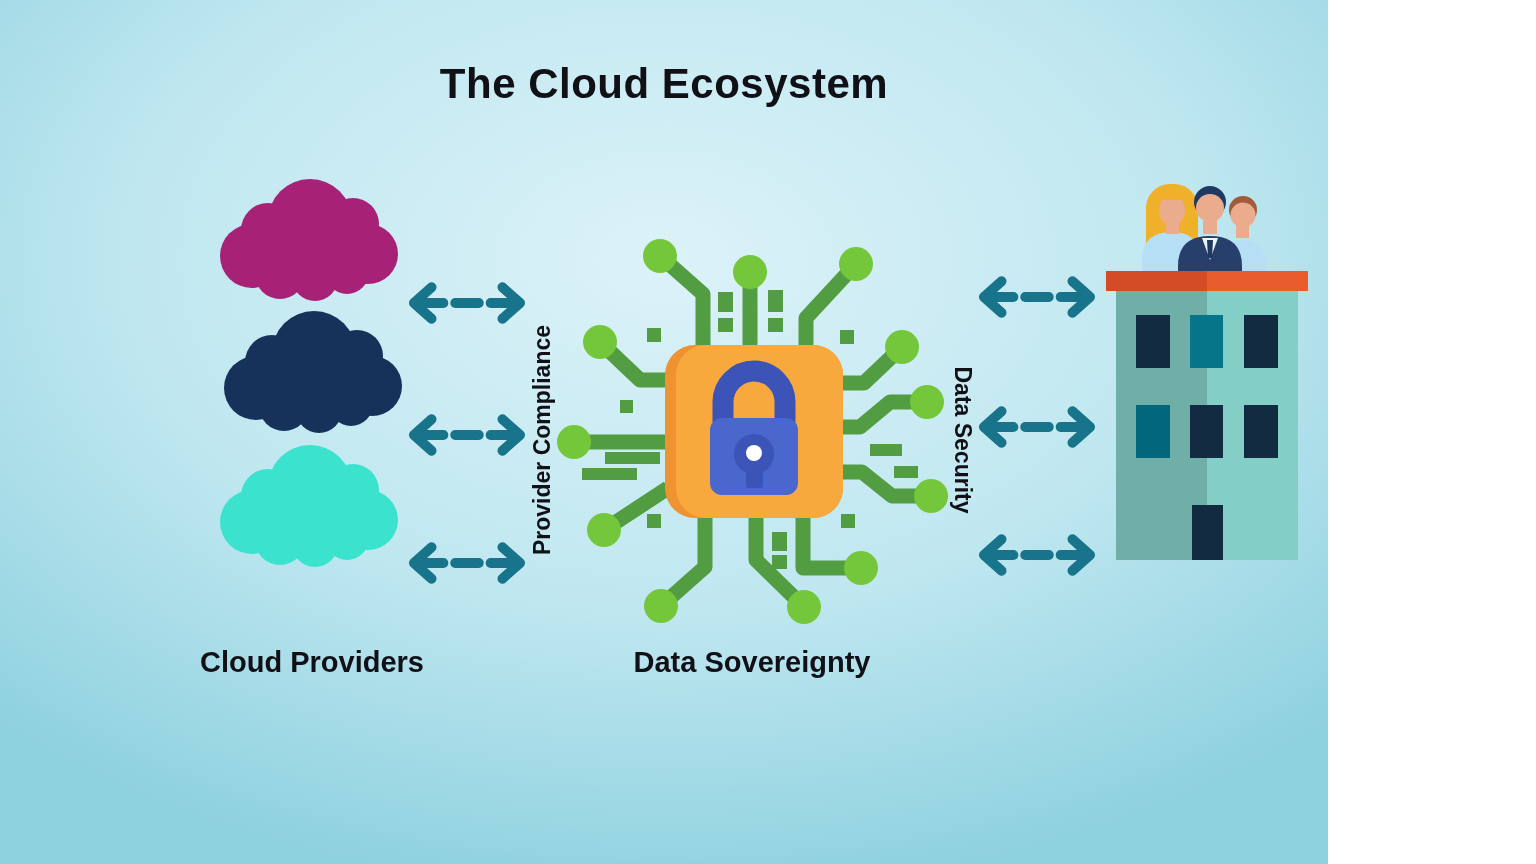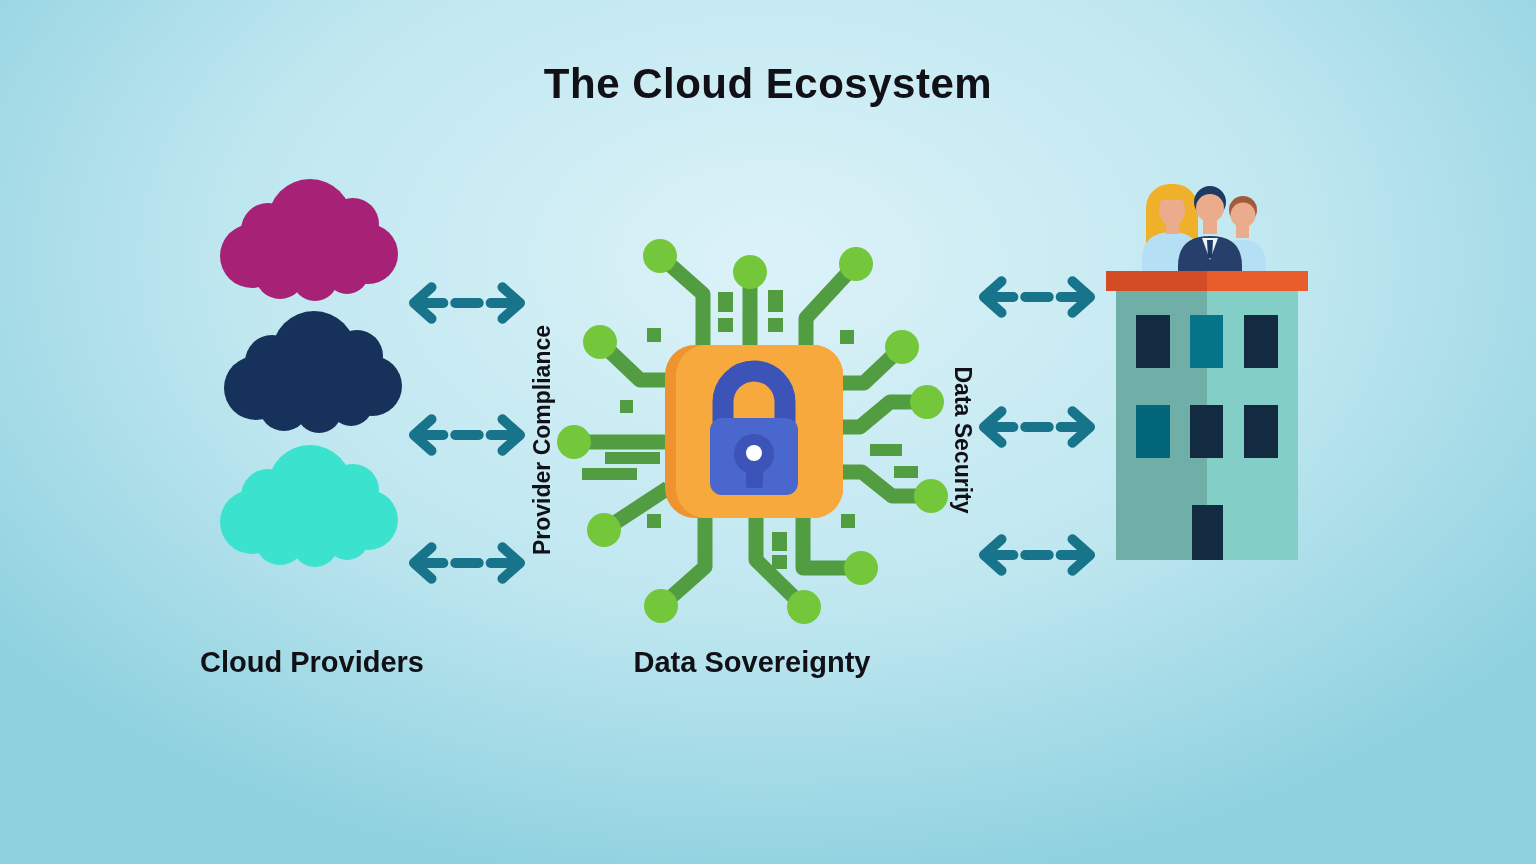--- a/index.html
+++ b/index.html
@@ -1,18 +1,18 @@
 <!DOCTYPE html>
 <html style="--bg-outer: #8ED1DF; --bg-inner: #DCF2F8; --text: #101016; --cloud-magenta: #A72177; --cloud-navy: #16325A; --cloud-turquoise: #3BE3CE; --arrow-teal: #17748A; --circuit-trace: #529C41; --circuit-node: #74C73B; --chip-orange: #F8A93E; --chip-orange-dark: #EE9330; --lock-blue: #4A67CD; --lock-blue-dark: #3C53B7; --building-left: #6FAFA7; --building-right: #83CEC6; --roof-left: #D44C26; --roof-right: #E95C2B; --window-navy: #132B40; --window-teal: #077589; --window-teal-dark: #03677C; --skin: #EBAC8D; --hair-blonde: #F0B12A; --hair-brown: #A05B3C; --hair-navy: #1E3A63; --suit-navy: #27406B; --shirt-blue: #B5DFF4; --shirt-white: #EAF5FC;"><head>
 <meta charset="utf-8">
 <style>
   html,body{margin:0;padding:0;}
   .stage{
     position:relative;
-    width:1536px;height:864px;
+    width:1328px;height:864px;
     overflow:hidden;
     font-family:"Liberation Sans", sans-serif;
     background: radial-gradient(ellipse 980px 640px at 50% 30%, var(--bg-inner) 0%, #bfe7f0 55%, var(--bg-outer) 100%);
   }
   .title{
     position:absolute;left:0;right:0;top:60px;
     text-align:center;
     font-size:42px;font-weight:800;letter-spacing:.5px;
     color:var(--text);
   }

